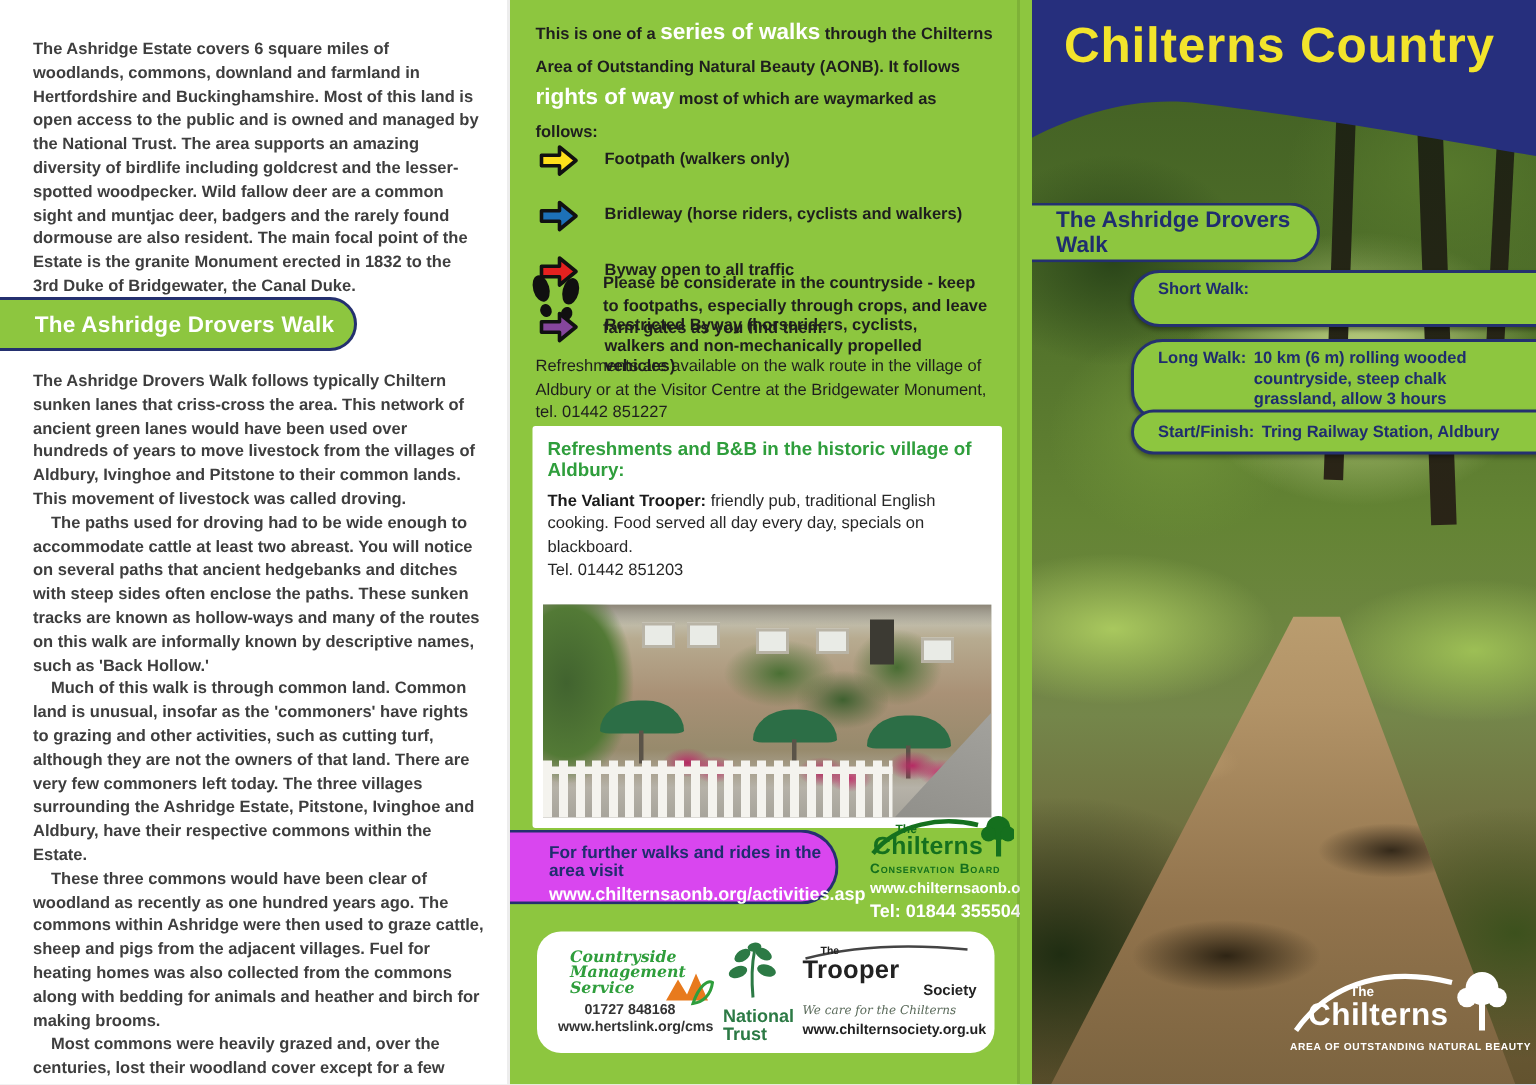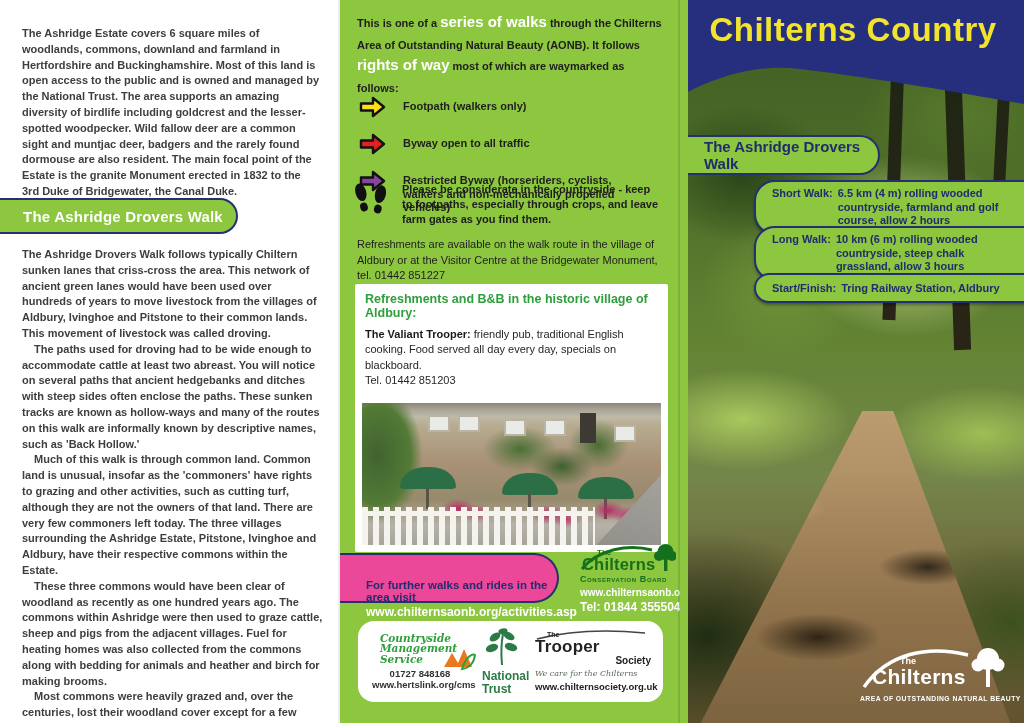--- a/index.html
+++ b/index.html
@@ -43,21 +43,21 @@
   .pub-roof { position:absolute; left:0; top:0; width:100%; height:14px; background:linear-gradient(180deg,#8c8476 0%,rgba(140,132,118,0) 100%); }
   .pub-window { position:absolute; width:22px; height:17px; background:#e9ebe6; border:2px solid #b9b4a6; }
   .pub-sign { position:absolute; left:218px; top:10px; width:16px; height:30px; background:#3c3a33; }
   .umbrella { position:absolute; width:56px; height:22px; background:#2c6e46; border-radius:50% 50% 12% 12% / 100% 100% 10% 10%; }
   .umbrella:after { content:""; position:absolute; left:26px; top:20px; width:3px; height:22px; background:#5a5348; }
   .flowers { position:absolute; width:52px; height:30px; background:radial-gradient(ellipse 22px 13px at 35% 45%, #b62a63 0%, rgba(182,42,99,0) 75%), radial-gradient(ellipse 20px 12px at 70% 60%, #c13a70 0%, rgba(193,58,112,0) 75%); }
   .pub-fence { position:absolute; left:0; bottom:0; width:78%; height:38px; background:repeating-linear-gradient(90deg, #f4f3ee 0px, #f4f3ee 6px, rgba(244,243,238,0) 6px, rgba(244,243,238,0) 11px); }
   .pub-fence:before { content:""; position:absolute; left:0; top:4px; width:100%; height:5px; background:#f4f3ee; }
   .pub-road { position:absolute; right:0; bottom:0; width:30%; height:70px; background:linear-gradient(200deg,#a3a29d 0%,#8f8e89 100%); clip-path:polygon(28% 100%, 100% 0%, 100% 100%); }
 
-  .further-pill { position:absolute; left:0; top:553px; width:219px; height:50px; background:#ec4899; border:2.5px solid #24306f; border-left:none; border-radius:0 25px 25px 0; padding:24px 0 0 26px; }
+  .further-pill { position:absolute; left:0; top:553px; width:219px; height:50px; background:#d946ef; border:2.5px solid #24306f; border-left:none; border-radius:0 25px 25px 0; padding:8px 0 0 26px; }
   .further-line1 { font-size:11.5px; font-weight:700; color:#1f2d6e; }
   .further-line2 { font-size:12px; font-weight:700; color:#ffffff; margin-top:2px; }
 
   .ccb-logo { position:absolute; left:240px; top:541px; width:96px; }
   .ccb-swoosh { position:absolute; left:0; top:0; }
   .ccb-the { position:absolute; left:17px; top:7px; font-size:8px; font-weight:700; color:#15701e; }
   .ccb-name { position:absolute; left:2px; top:14px; font-size:16.5px; font-weight:700; color:#15701e; letter-spacing:0.2px; }
   .ccb-board { position:absolute; left:0; top:33px; font-size:9px; font-weight:700; color:#15701e; font-variant:small-caps; letter-spacing:0.6px; white-space:nowrap; }
   .ccb-url { position:absolute; left:0; top:46px; font-size:10px; font-weight:700; color:#ffffff; white-space:nowrap; }
   .ccb-tel { position:absolute; left:0; top:59px; font-size:12px; font-weight:700; color:#ffffff; white-space:nowrap; }
@@ -146,20 +146,26 @@
     </p>
 
     <div class="waymarks">
       <div class="waymark-row">
         <svg width="28" height="22" viewBox="0 0 28 22" style="color: rgb(255, 223, 27);">
             <path d="M2,7.5 h12 v-5.5 l11,9 -11,9 v-5.5 h-12 z" fill="currentColor" stroke="#111" stroke-width="2.4" stroke-linejoin="round"></path>
           </svg>
         <div class="waymark-label">Footpath (walkers only)</div>
       </div>
       <div class="waymark-row">
+        <svg width="28" height="22" viewBox="0 0 28 22" style="color: rgb(29, 113, 184);">
+            <path d="M2,7.5 h12 v-5.5 l11,9 -11,9 v-5.5 h-12 z" fill="currentColor" stroke="#111" stroke-width="2.4" stroke-linejoin="round"></path>
+          </svg>
+        <div class="waymark-label">Bridleway (horse riders, cyclists and walkers)</div>
+      </div>
+      <div class="waymark-row">
         <svg width="28" height="22" viewBox="0 0 28 22" style="color: rgb(229, 33, 31);">
             <path d="M2,7.5 h12 v-5.5 l11,9 -11,9 v-5.5 h-12 z" fill="currentColor" stroke="#111" stroke-width="2.4" stroke-linejoin="round"></path>
           </svg>
         <div class="waymark-label">Byway open to all traffic</div>
       </div>
       <div class="waymark-row">
         <svg width="28" height="22" viewBox="0 0 28 22" style="color: rgb(134, 70, 156);">
             <path d="M2,7.5 h12 v-5.5 l11,9 -11,9 v-5.5 h-12 z" fill="currentColor" stroke="#111" stroke-width="2.4" stroke-linejoin="round"></path>
           </svg>
         <div class="waymark-label">Restricted Byway (horseriders, cyclists, walkers and non-mechanically propelled vehicles)</div>
@@ -290,21 +296,20 @@
       <path d="M0,0 H344 V104 C280,93 210,80 120,69 C80,64 40,74 0,96 Z" fill="#262f7d"></path>
     </svg>
     <div class="right-title">Chilterns Country</div>
 
     <div class="band-pill">
       <span>The Ashridge Drovers Walk</span>
     </div>
 
     <div class="info-pill pill-short">
       <span class="lbl">Short Walk:</span>
-      <span class="txt">6.5 km (4 m) rolling wooded countryside, farmland and golf course, allow 2 hours</span>
     </div>
     <div class="info-pill pill-long">
       <span class="lbl">Long Walk:</span>
       <span class="txt">10 km (6 m) rolling wooded countryside, steep chalk grassland, allow 3 hours</span>
     </div>
     <div class="info-pill pill-start">
       <span class="lbl">Start/Finish:</span>
       <span class="txt">Tring Railway Station, Aldbury</span>
     </div>
 

